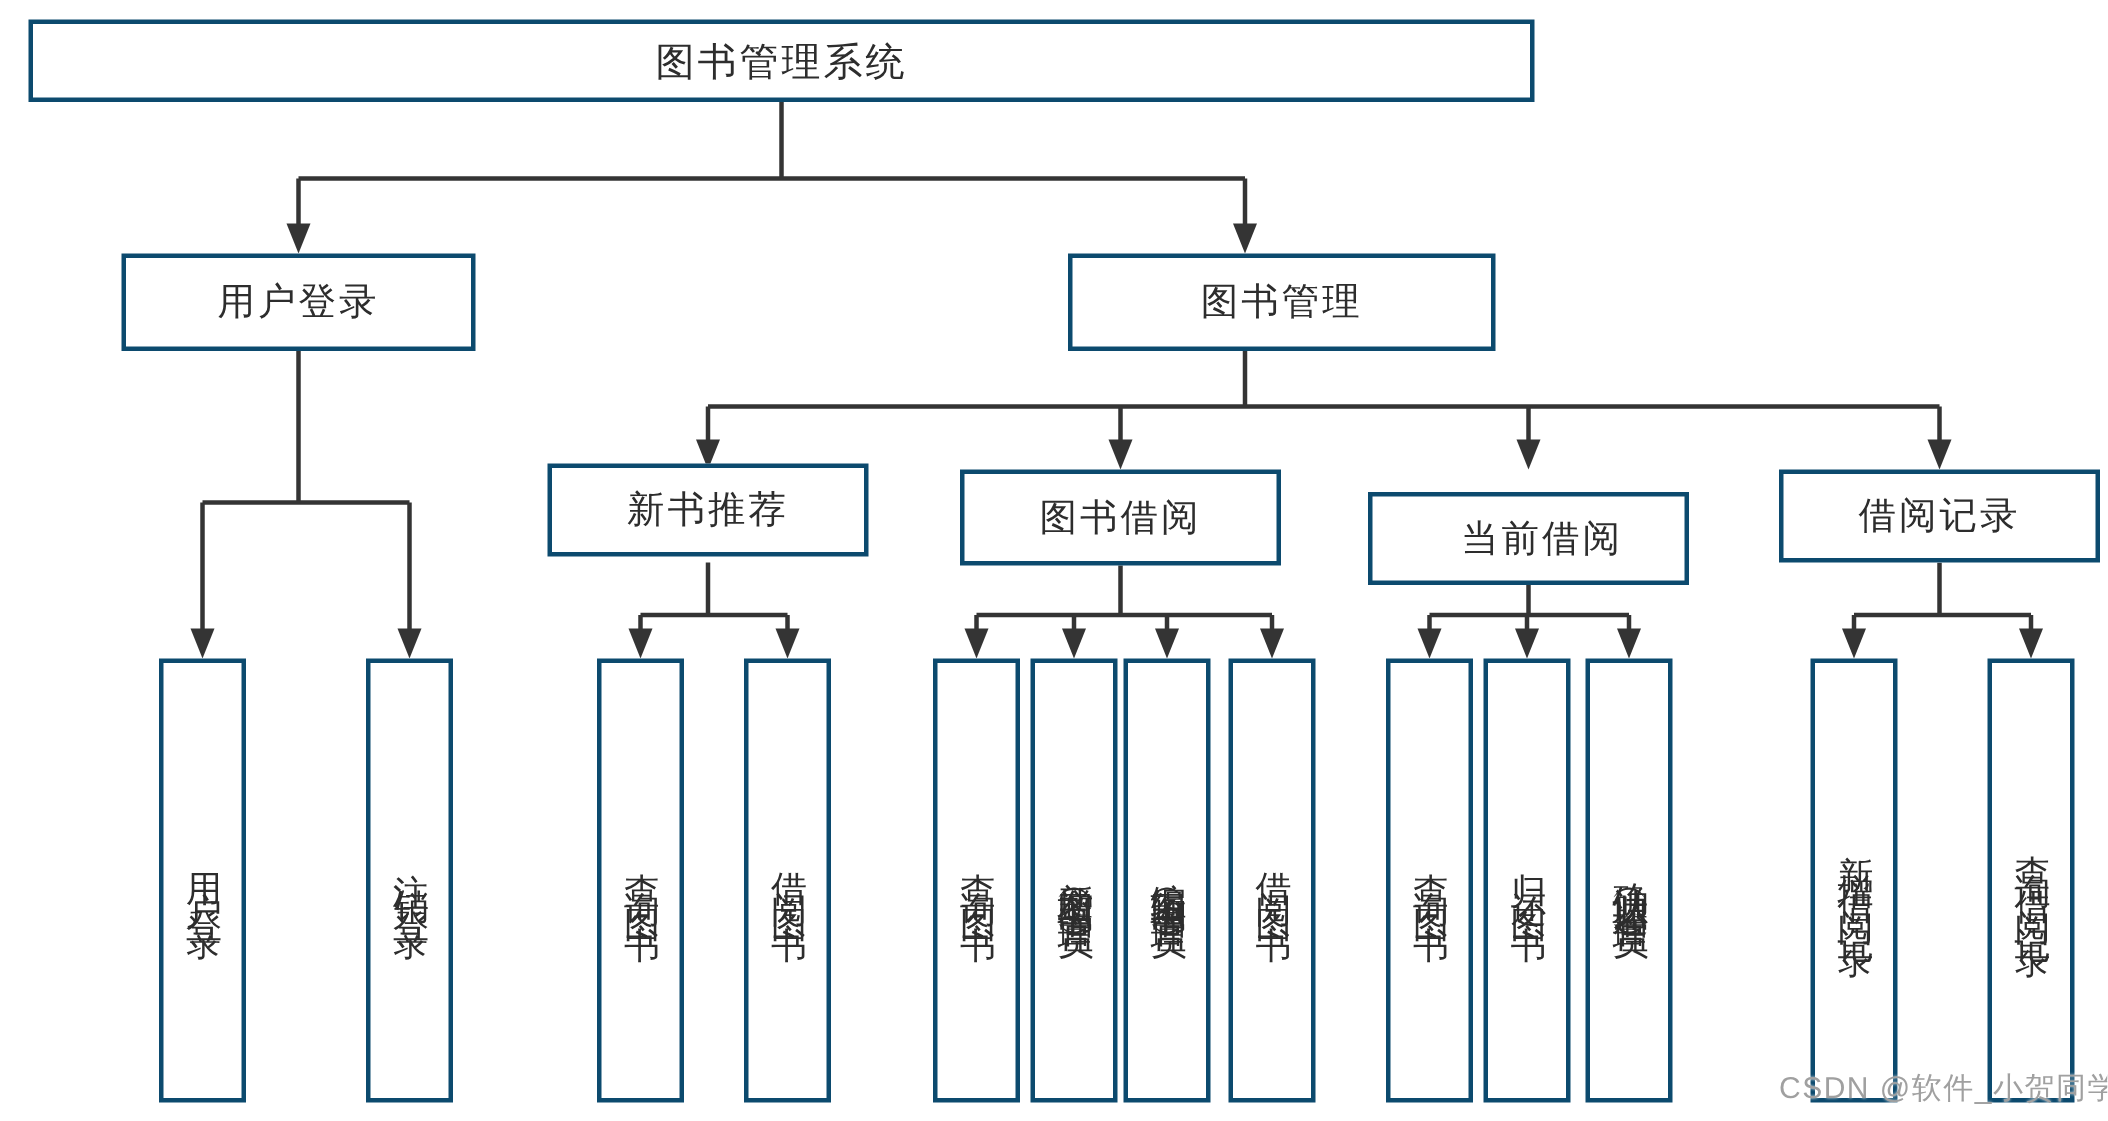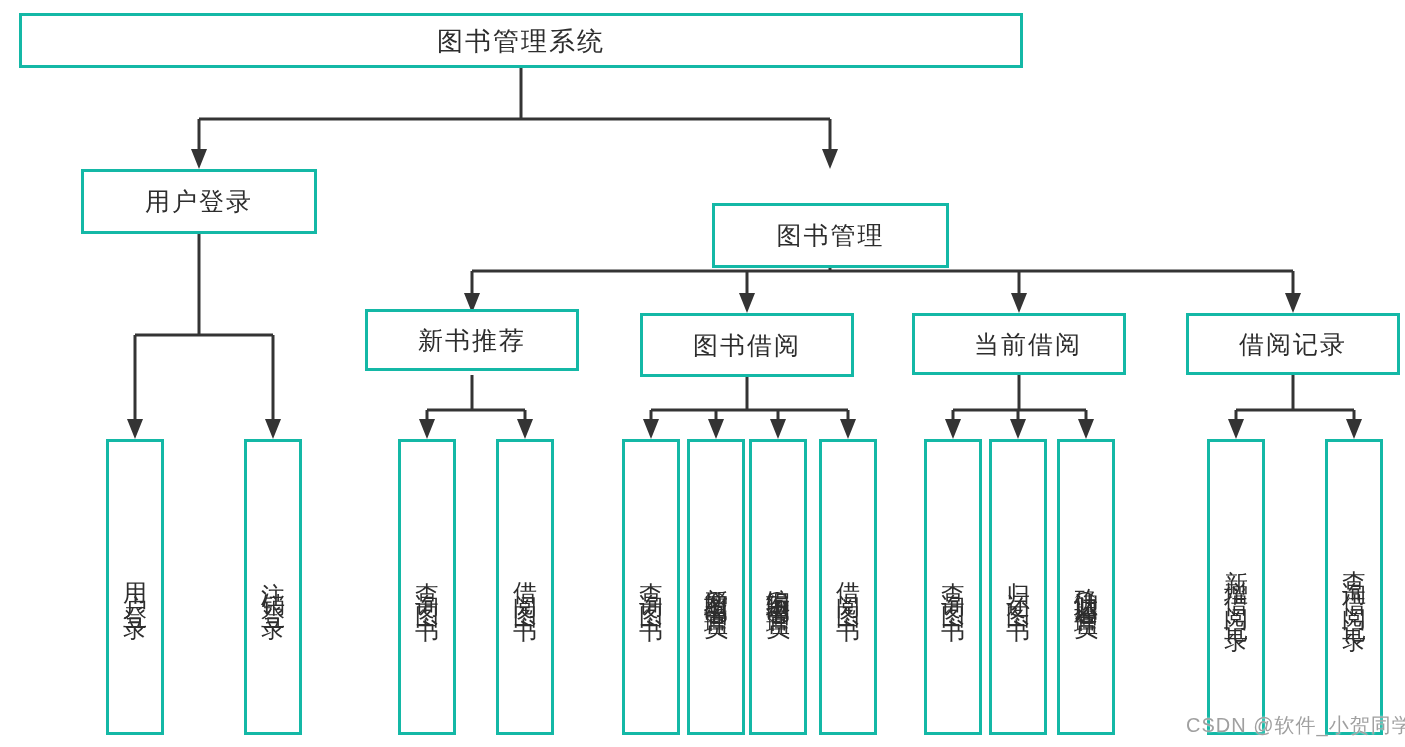--- a/index.html
+++ b/index.html
@@ -16,21 +16,21 @@
     left: 0; top: 0;
     width: 1405px; height: 747px;
     z-index: 1;
   }
   .connectors path { stroke: #343434; stroke-width: 3; fill: none; }
   .connectors polygon { fill: #343434; stroke: none; }
   .node {
     position: absolute;
     box-sizing: border-box;
     background: #ffffff;
-    border: 3px solid #14b8a6;
+    border: 3px solid #0c4a6e;
     color: #2d2d2d;
     display: flex;
     align-items: center;
     justify-content: center;
     z-index: 2;
     line-height: 1;
   }
   .h  { font-size: 25px; letter-spacing: 2px; }
   .h.title { font-size: 26px; }
   .v {
@@ -115,25 +115,25 @@
     <path d="M1236 410 H1354"></path>
     <path d="M1236 410 V423"></path>
       <polygon points="1228,419 1244,419 1236,439"></polygon>
     <path d="M1354 410 V423"></path>
       <polygon points="1346,419 1362,419 1354,439"></polygon>
   </svg>
 
   <div class="node h title" style="left:19px; top:13px; width:1004px; height:55px;">图书管理系统</div>
 
   <div class="node h" style="left:81px; top:169px; width:236px; height:65px;">用户登录</div>
-  <div class="node h" style="left:712px; top:169px; width:237px; height:65px;margin-top:34px;">图书管理</div>
+  <div class="node h" style="left:712px; top:169px; width:285px; height:65px;">图书管理</div>
 
   <div class="node h" style="left:365px; top:309px; width:214px; height:62px;">新书推荐</div>
   <div class="node h" style="left:640px; top:313px; width:214px; height:64px;">图书借阅</div>
-  <div class="node h" style="left:912px; top:313px; width:214px; height:62px;padding-left:18px;">当前借阅</div>
+  <div class="node h" style="left:912px; top:328px; width:214px; height:62px;padding-left:18px;">当前借阅</div>
   <div class="node h" style="left:1186px; top:313px; width:214px; height:62px;text-align:right;">借阅记录</div>
 
   <div class="node v v-s" style="left:106px; top:439px; width:58px; height:296px;">用户登录</div>
   <div class="node v v-s" style="left:244px; top:439px; width:58px; height:296px;">注销登录</div>
 
   <div class="node v v-s" style="left:398px; top:439px; width:58px; height:296px;">查询图书</div>
   <div class="node v v-s" style="left:496px; top:439px; width:58px; height:296px;">借阅图书</div>
 
   <div class="node v v-s" style="left:622px; top:439px; width:58px; height:296px;">查询图书</div>
   <div class="node v v-l" style="left:687px; top:439px; width:58px; height:296px;">新增图书（管理员）</div>

